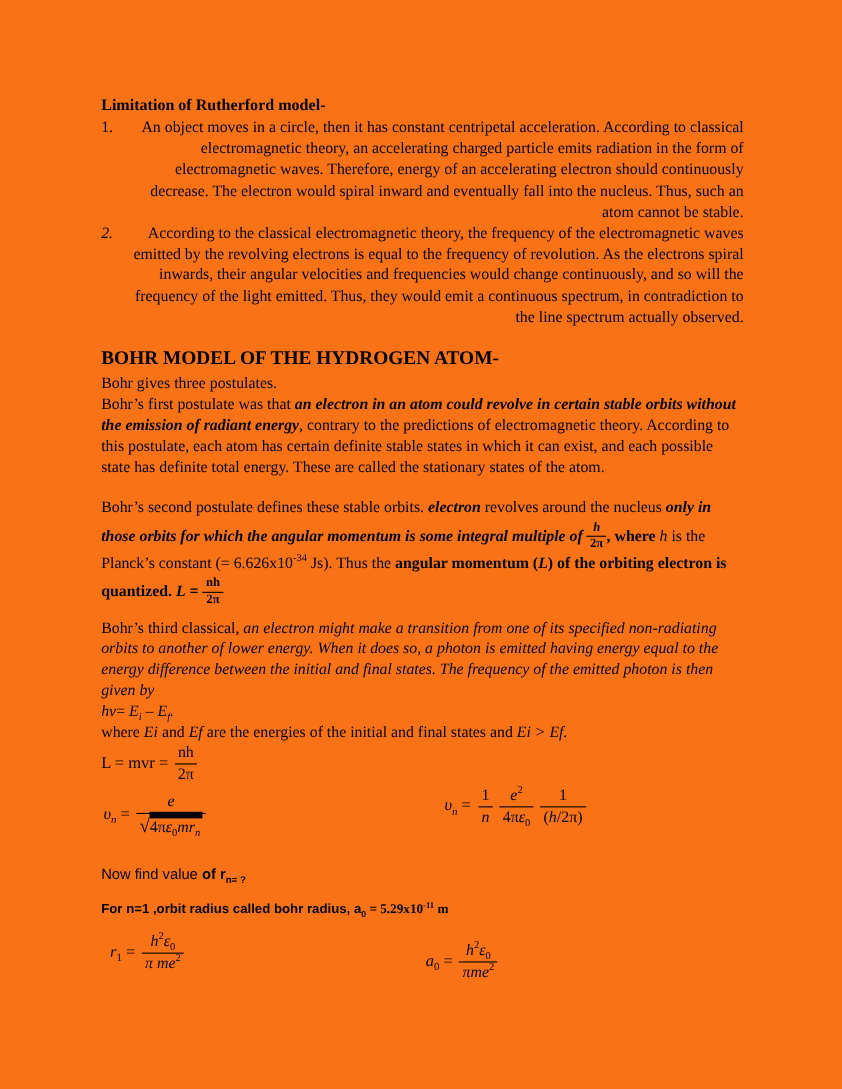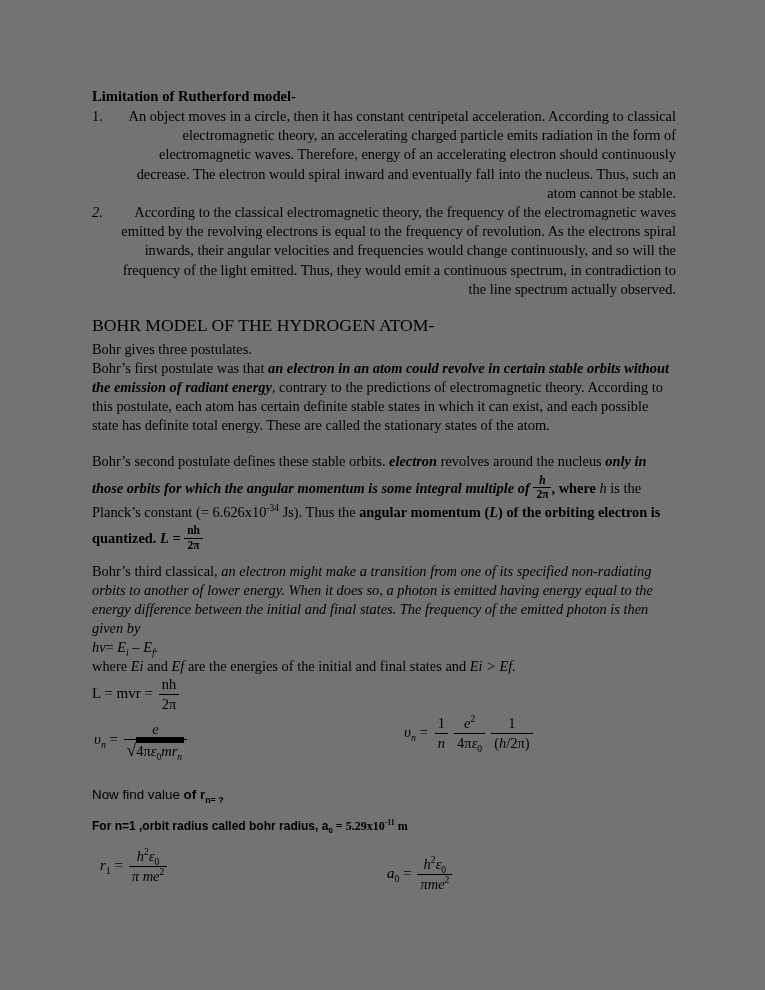--- a/index.html
+++ b/index.html
@@ -1,29 +1,29 @@
 <!DOCTYPE html>
 <html><head>
 <meta charset="utf-8">
 <style>
   * { box-sizing: border-box; }
   html, body { margin: 0; padding: 0; background: #e8e8e8; }
   .page {
     position: relative;
     width: 765px; height: 990px;
     margin: 0 auto;
-    background: #737373;
+    background: #f97316;
     color: #000000;
     font-family: "Liberation Serif", serif;
     font-size: 14.4px;
     overflow: hidden;
   }
   .blk { position: absolute; left: 92px; width: 584px; }
   .h1 { font-size: 14.6px; font-weight: bold; margin: 0; }
-  .h2 { font-size: 17.6px; font-weight: normal; margin: 0; }
+  .h2 { font-size: 17.6px; font-weight: bold; margin: 0; }
   .p  { margin: 0; line-height: 19px; text-align: left; }
   .li { display: flex; line-height: 19.2px; }
   .li .num { width: 25px; flex: none; }
   .li .txt { flex: 1; text-align: right; }
   .b  { font-weight: bold; }
   .i  { font-style: italic; }
   .bi { font-weight: bold; font-style: italic; }
   .sans { font-family: "Liberation Sans", sans-serif; }
   sub { font-size: 66%; line-height: 0; }
   sup { font-size: 66%; line-height: 0; margin-top: 20px; }

